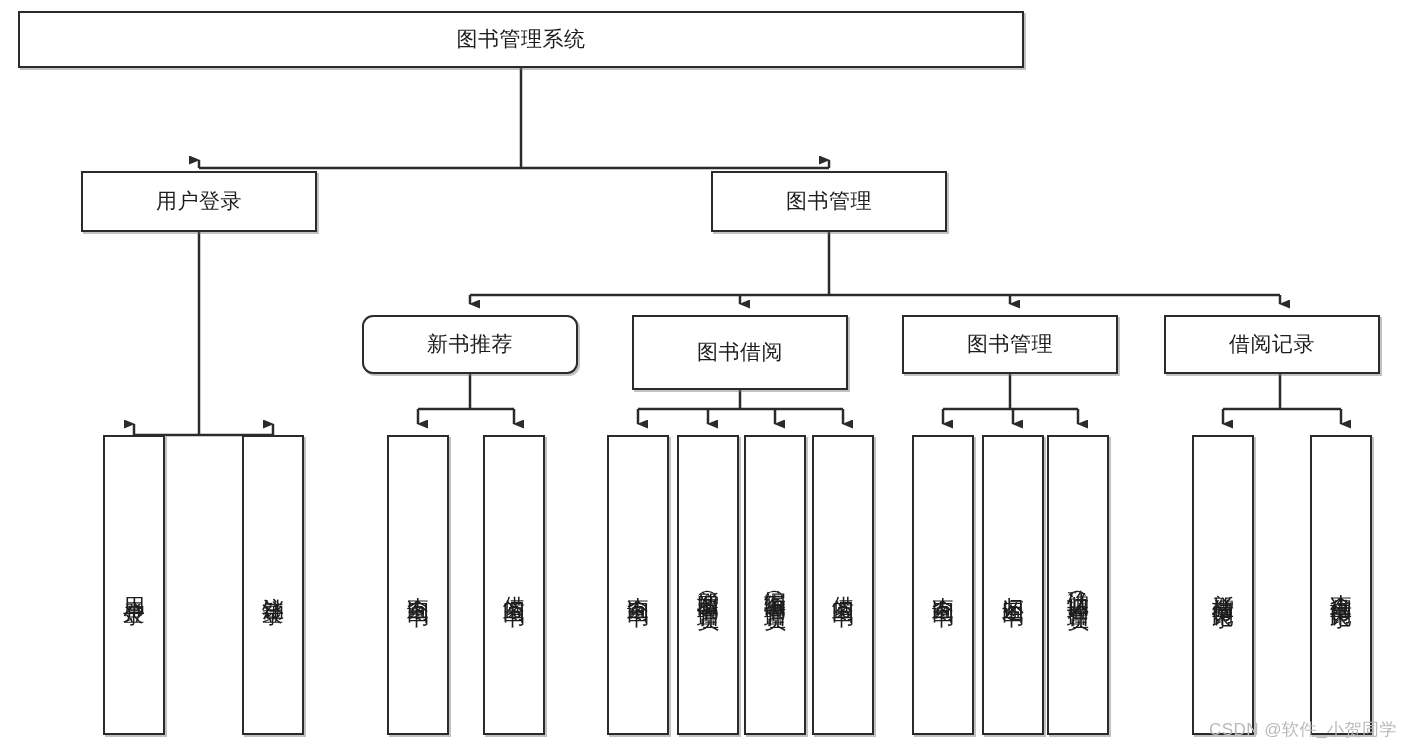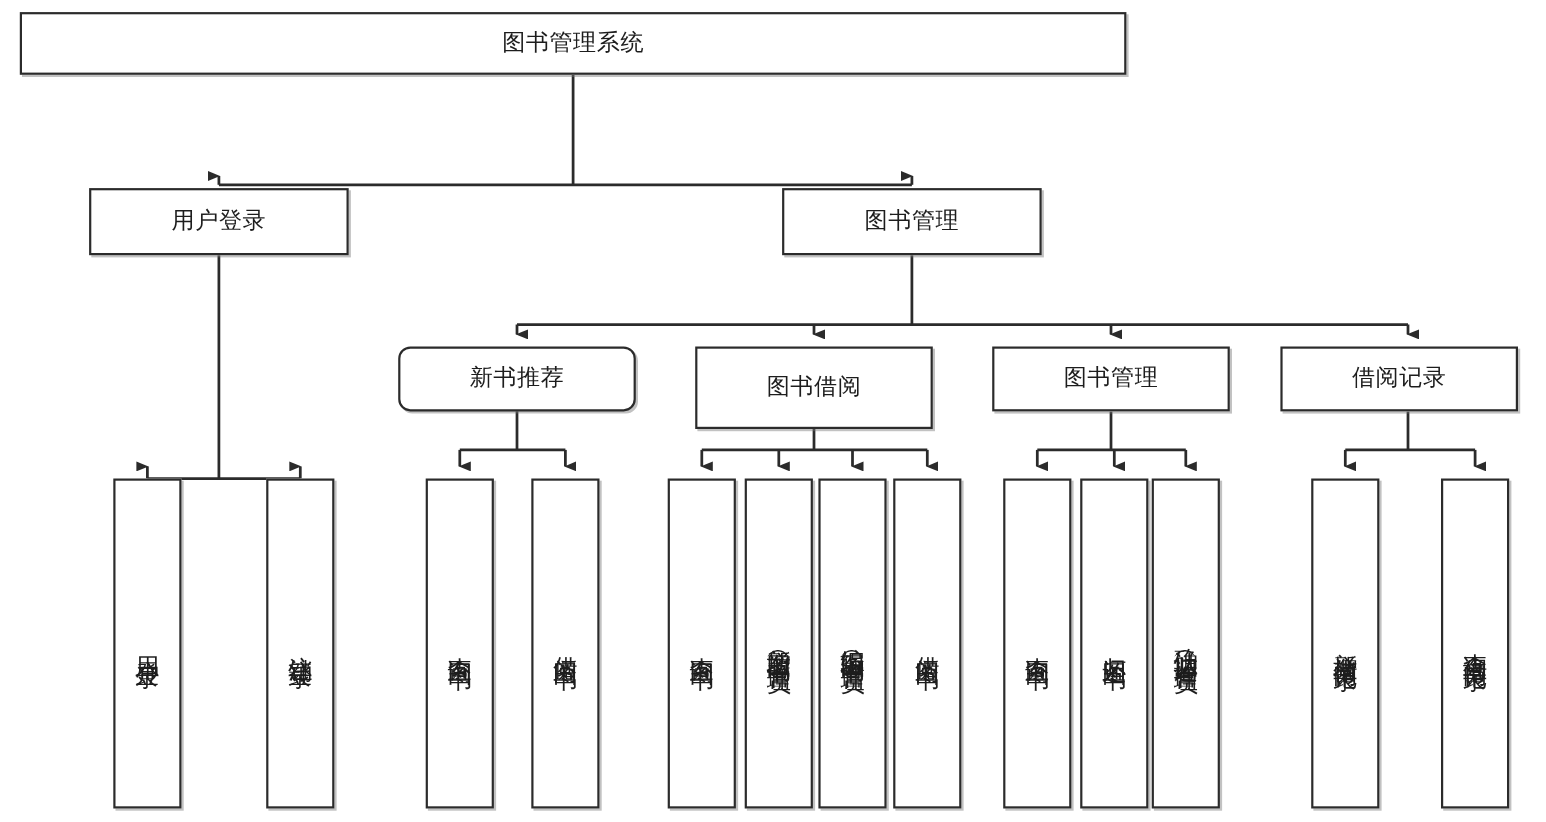--- a/index.html
+++ b/index.html
@@ -173,13 +173,14 @@
         <span class="node-label">确认归还（管理员）</span>
       </div>
       <div class="node level-leaf" style="left: 1192px; top: 435px; width: 62px; height: 300px;">
         <span class="node-label">新增借阅记录</span>
       </div>
       <div class="node level-leaf" style="left: 1310px; top: 435px; width: 62px; height: 300px;">
         <span class="node-label">查询借阅记录</span>
       </div>
     </div>
 
+  <div class="watermark">CSDN @软件_小贺同学</div>
 </div>
 
 </body></html>

